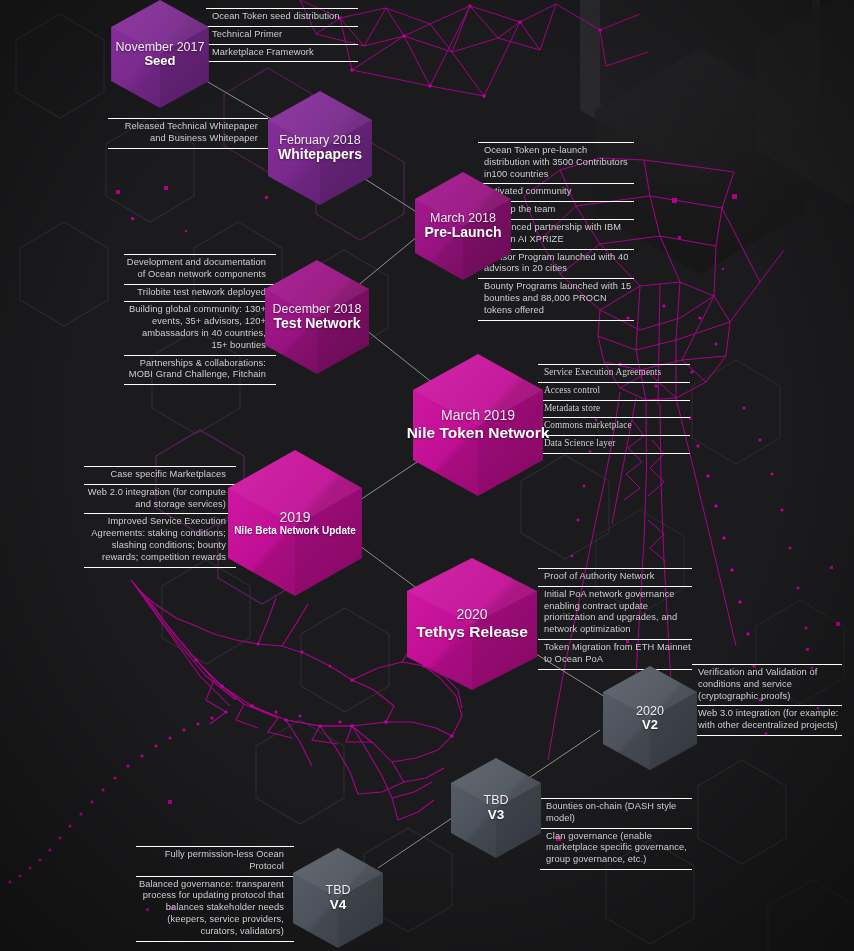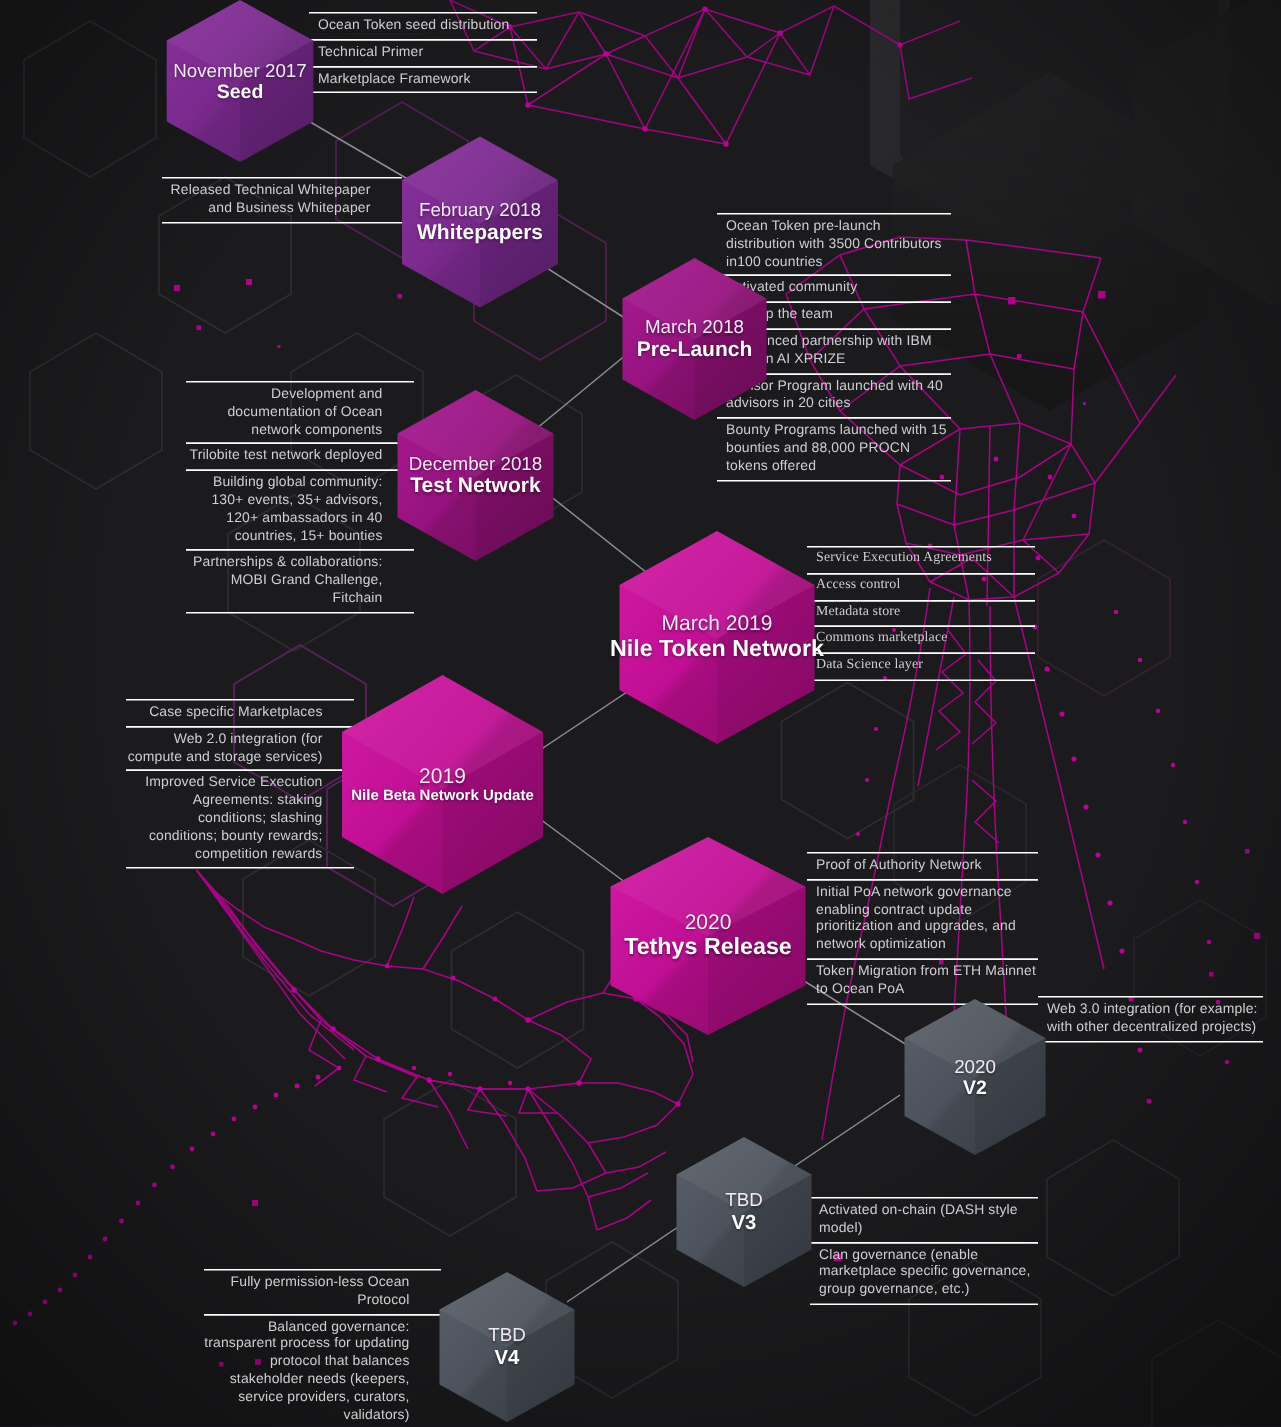--- a/index.html
+++ b/index.html
@@ -43,21 +43,21 @@
     padding:2px 0 3px 0;
     font-size:9.3px;
     line-height:1.27;
     color:#cfcfd4;
     border-top:1px solid #ffffff;
     border-bottom:1px solid #ffffff;
     margin-bottom:-1px;
     letter-spacing:.01em;
   }
   .details.right .item{text-align:left;padding-left:6px;}
-  .details.left  .item{text-align:right;padding-right:21px;}
+  .details.left  .item{text-align:right;padding-right:10px;}
 </style>
 </head>
 <body>
 
 <div id="root">
 
   <div class="bg-layer">
     <svg class="bg-svg" viewBox="0 0 854 951" xmlns="http://www.w3.org/2000/svg">
       <defs>
         <linearGradient id="gDarkHexTR" x1="0" y1="0" x2="1" y2="1">
@@ -472,38 +472,39 @@
         <polygon points="50,2 97,28 50,54 3,28" fill="#ffffff" opacity=".06"></polygon>
         <polygon points="50,54 97,28 97,80 50,106" fill="#000000" opacity=".08"></polygon>
       </svg>
     </div>
     <div class="node-label" style="font-size:12.5px;">
       <span class="node-date">2020</span>
       <span class="node-title" style="font-size:13px;">V2</span>
     </div>
   </div>
   <div class="details right" style="left:692px;top:664px;width:150px;">
+    <div class="item">Verification and Validation of conditions and service (cryptographic proofs)</div>
     <div class="item">Web 3.0 integration (for example: with other decentralized projects)</div>
   </div>
 
   <div class="node" style="left:448px;top:756px;width:96px;height:104px;">
     <div class="hexwrap">
       <svg viewBox="0 0 96 104" preserveAspectRatio="none">
         <polygon points="48,2 93,27 93,77 48,102 3,77 3,27" fill="url(#hexGray)"></polygon>
         <polygon points="48,2 93,27 48,52 3,27" fill="#ffffff" opacity=".06"></polygon>
         <polygon points="48,52 93,27 93,77 48,102" fill="#000000" opacity=".08"></polygon>
       </svg>
     </div>
     <div class="node-label" style="font-size:12.5px;">
       <span class="node-date">TBD</span>
       <span class="node-title" style="font-size:13.5px;">V3</span>
     </div>
   </div>
   <div class="details right" style="left:540px;top:798px;width:152px;">
-    <div class="item">Activated on-chain (DASH style model)</div>
+    <div class="item">Bounties on-chain (DASH style model)</div>
     <div class="item">Clan governance (enable marketplace specific governance, group governance, etc.)</div>
   </div>
 
   <div class="node" style="left:290px;top:846px;width:96px;height:104px;">
     <div class="hexwrap">
       <svg viewBox="0 0 96 104" preserveAspectRatio="none">
         <polygon points="48,2 93,27 93,77 48,102 3,77 3,27" fill="url(#hexGray)"></polygon>
         <polygon points="48,2 93,27 48,52 3,27" fill="#ffffff" opacity=".06"></polygon>
         <polygon points="48,52 93,27 93,77 48,102" fill="#000000" opacity=".08"></polygon>
       </svg>

